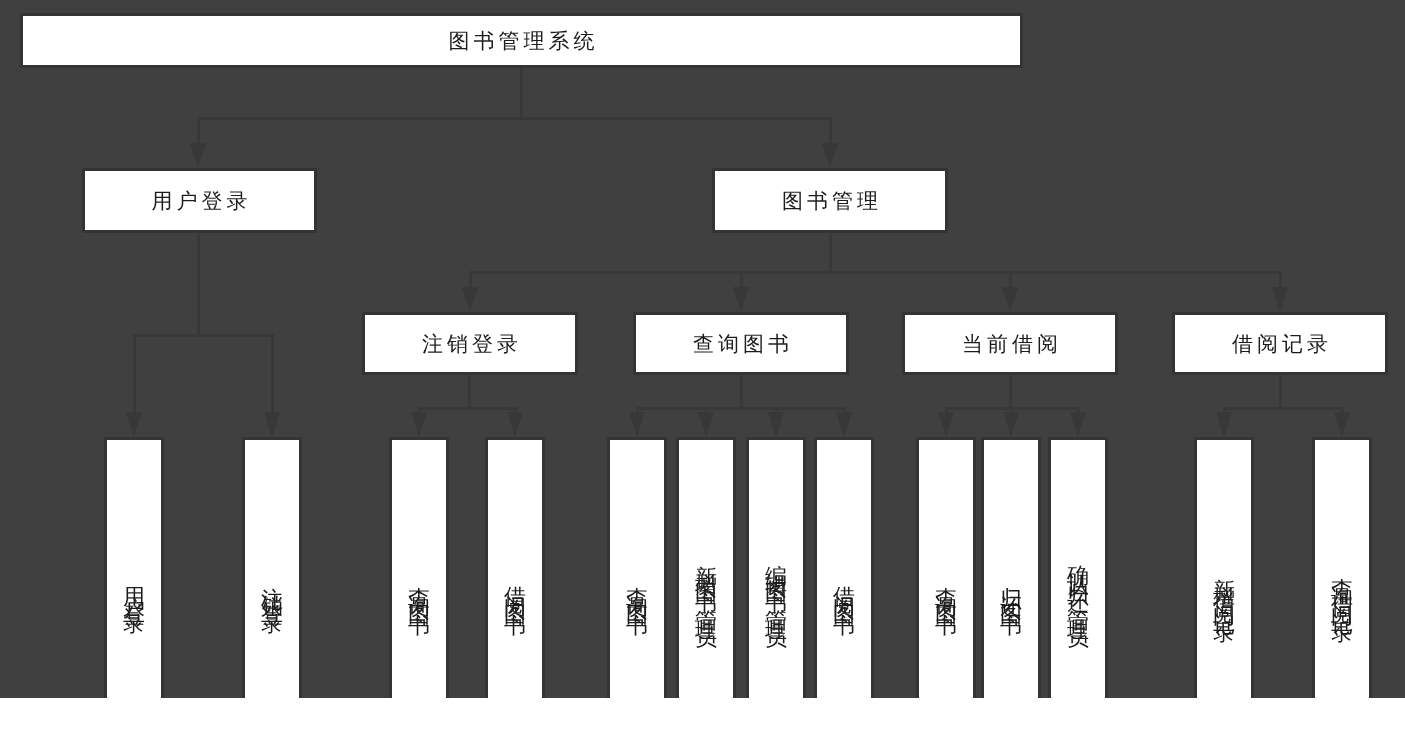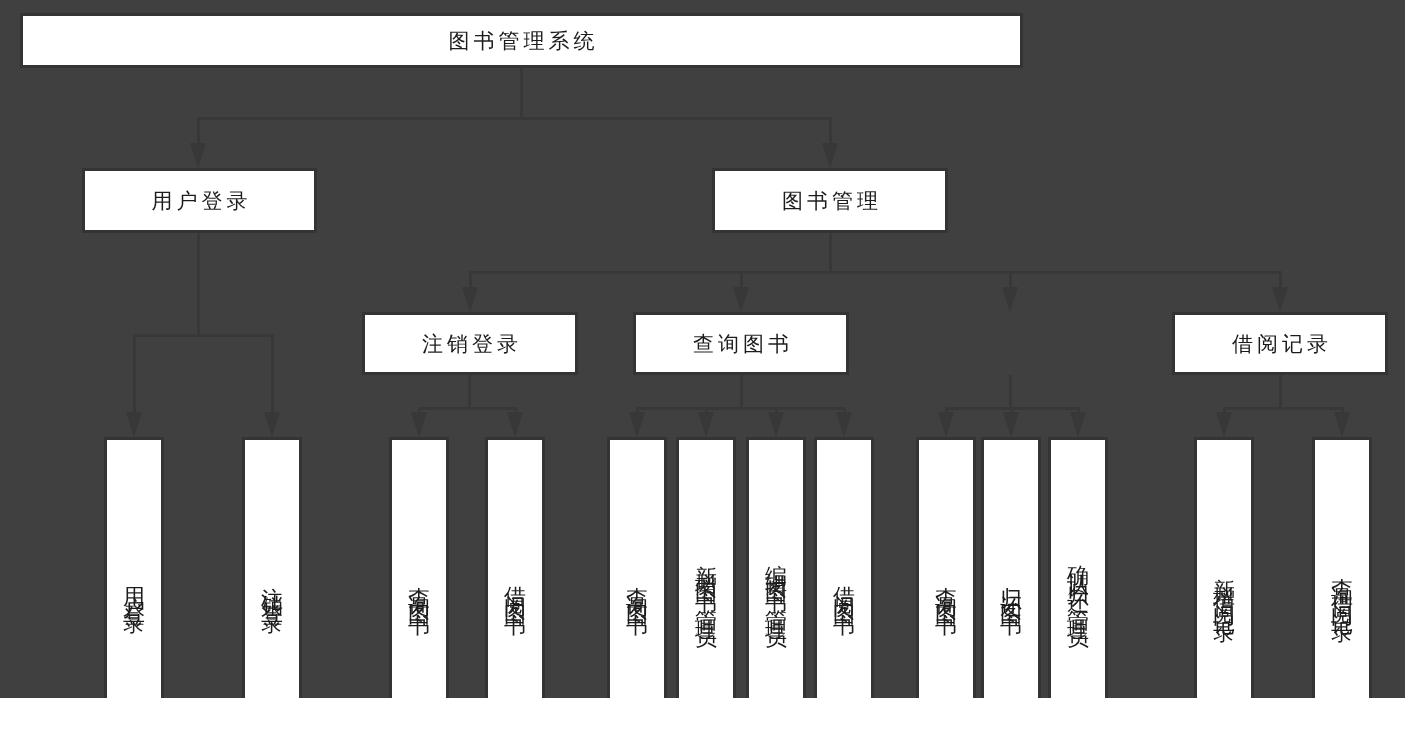--- a/index.html
+++ b/index.html
@@ -85,20 +85,23 @@
   <div class="arrowhead" style="left:1002px;top:287px;"></div>
   <div class="vline" style="left:1279px;top:271px;height:20px;"></div>
   <div class="arrowhead" style="left:1272px;top:287px;"></div>
 
   <div class="box" style="left:362px;top:312px;width:216px;height:63px;">
     <span class="h-label">注销登录</span>
   </div>
   <div class="box" style="left:633px;top:312px;width:216px;height:63px;">
     <span class="h-label">查询图书</span>
   </div>
+  <div class="box" style="left:902px;top:312px;width:216px;height:63px;">
+    <span class="h-label">当前借阅</span>
+  </div>
   <div class="box" style="left:1172px;top:312px;width:216px;height:63px;">
     <span class="h-label">借阅记录</span>
   </div>
 
   <div class="vline" style="left:468px;top:375px;height:35px;"></div>
   <div class="hline" style="left:418px;top:407px;width:100px;"></div>
   <div class="vline" style="left:418px;top:407px;height:12px;"></div>
   <div class="arrowhead" style="left:411px;top:412px;"></div>
   <div class="vline" style="left:514px;top:407px;height:12px;"></div>
   <div class="arrowhead" style="left:507px;top:412px;"></div>

